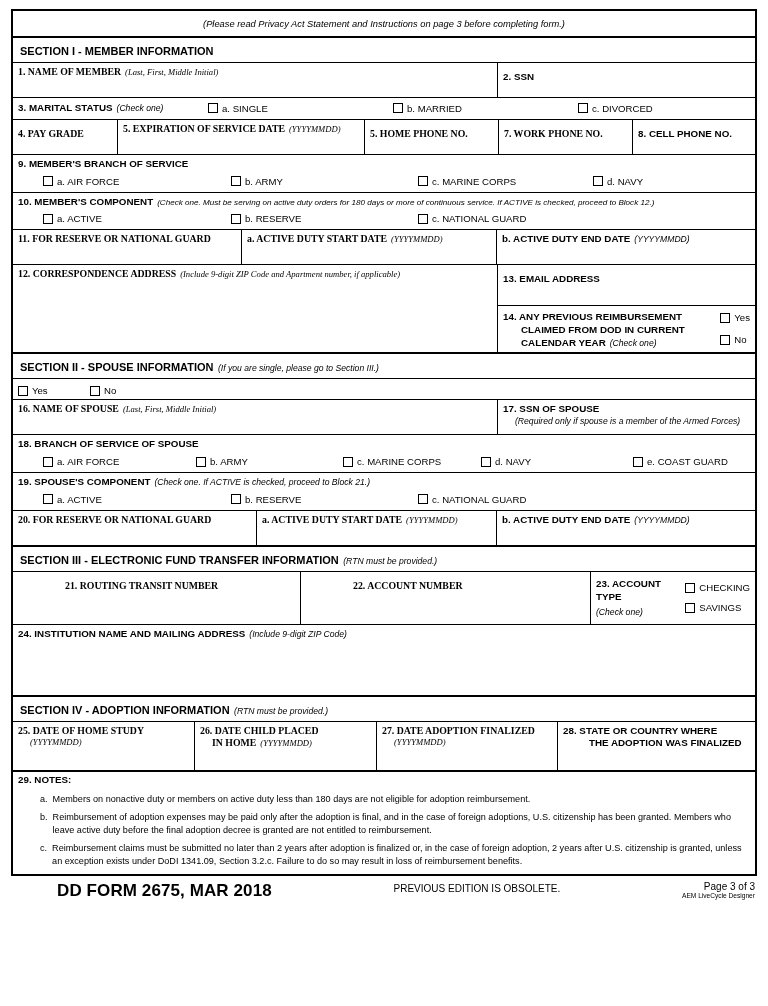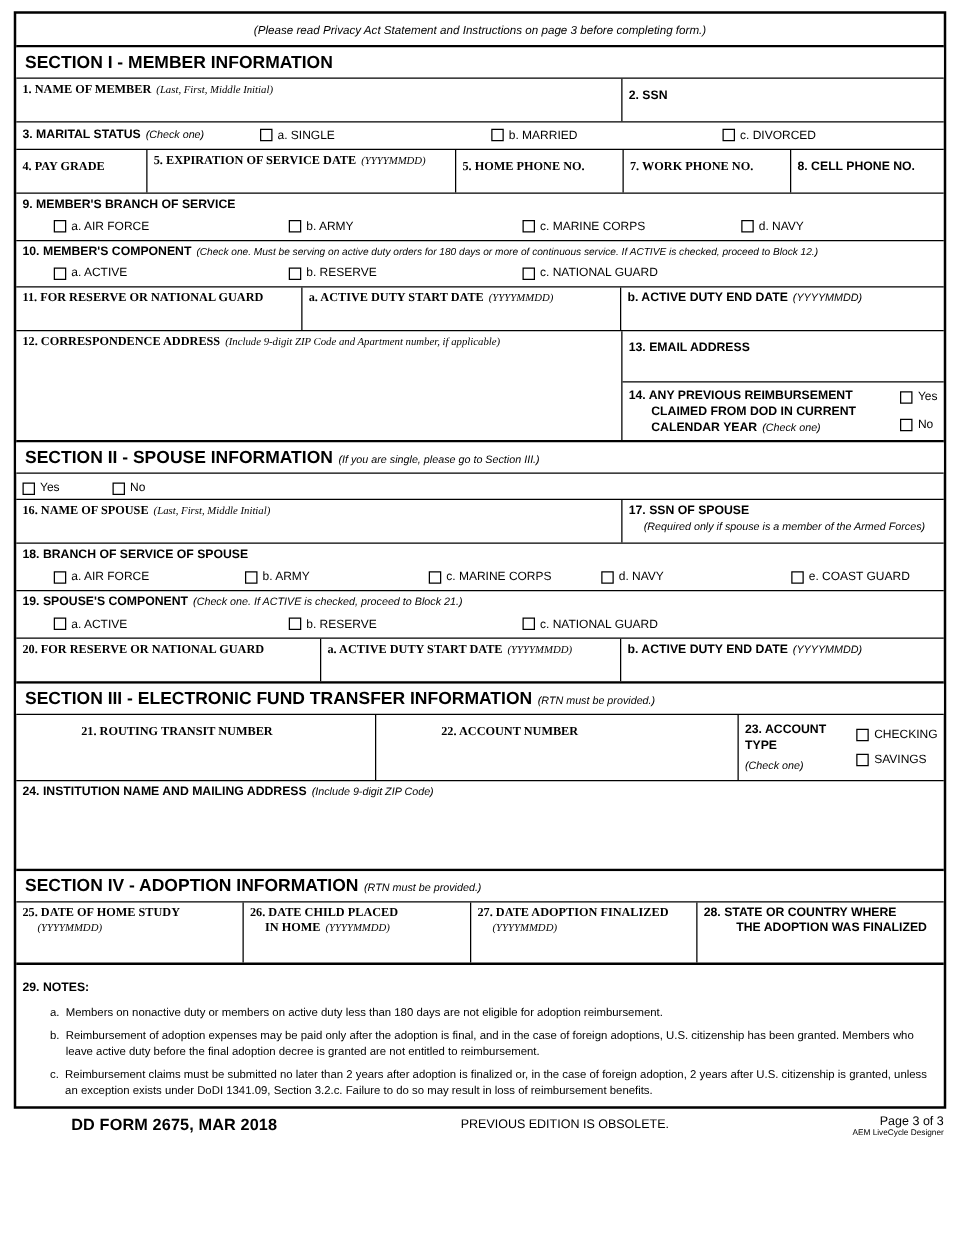--- a/index.html
+++ b/index.html
@@ -54,21 +54,21 @@
     line-height: 1.25;
   }
   .t-sub {
     font-size: 9.3px;
     font-style: italic;
     text-align: center;
     line-height: 1.3;
     margin-top: 1px;
   }
   .t-section {
-    font-size: 14px;
+    font-size: 11px;
     font-weight: bold;
   }
   .t-label {
     font-size: 9.8px;
     font-weight: bold;
     line-height: 1.3;
   }
   .t-ital {
     font-size: 8.6px;
     font-style: italic;
@@ -130,21 +130,21 @@
 
   
   .footer {
     display: flex;
     align-items: flex-start;
     justify-content: space-between;
     padding: 5px 2px 0 2px;
     width: 746px;
     box-sizing: border-box;
   }
-  .f-left { font-size: 13px; font-weight: bold; letter-spacing: .1px; padding-left: 44px; }
+  .f-left { font-size: 17px; font-weight: bold; letter-spacing: .1px; padding-left: 44px; }
   .f-mid { font-size: 10px; padding-top: 2px; }
   .f-right { text-align: right; }
   .f-page { font-size: 10px; }
   .f-designer { font-size: 6.6px; margin-top: 0px; }
   .indent { padding-left: 18px; }
   .note-item { display: flex; gap: 5px; padding-left: 22px; padding-right: 6px; margin-bottom: 5px; }
   .note-letter { flex: 0 0 auto; }
 </style>
 </head>
 <body>
@@ -496,21 +496,21 @@
         <div class="t-label">27. DATE ADOPTION FINALIZED</div>
         <div class="t-ital" style="padding-left:12px">(YYYYMMDD)</div>
       </div>
       <div class="cell grow" style="min-height:48px">
         <div class="t-label">28. STATE OR COUNTRY WHERE</div>
         <div class="t-label" style="padding-left:26px">THE ADOPTION WAS FINALIZED</div>
       </div>
     </div>
 
     <div class="row last">
-      <div class="cell grow" style="padding-top:13px;padding-bottom:6px">
+      <div class="cell grow" style="padding-top:2px;padding-bottom:6px">
         <div class="t-label" style="margin-bottom:7px">29. NOTES:</div>
 
         <div class="note-item">
           <span class="t-note note-letter">a.</span>
           <span class="t-note">Members on nonactive duty or members on active duty less than 180 days are not eligible for adoption reimbursement.</span>
         </div>
         <div class="note-item">
           <span class="t-note note-letter">b.</span>
           <span class="t-note">Reimbursement of adoption expenses may be paid only after the adoption is final, and in the case of foreign adoptions, U.S. citizenship has been granted. Members who leave active duty before the final adoption decree is granted are not entitled to reimbursement.</span>
         </div>

